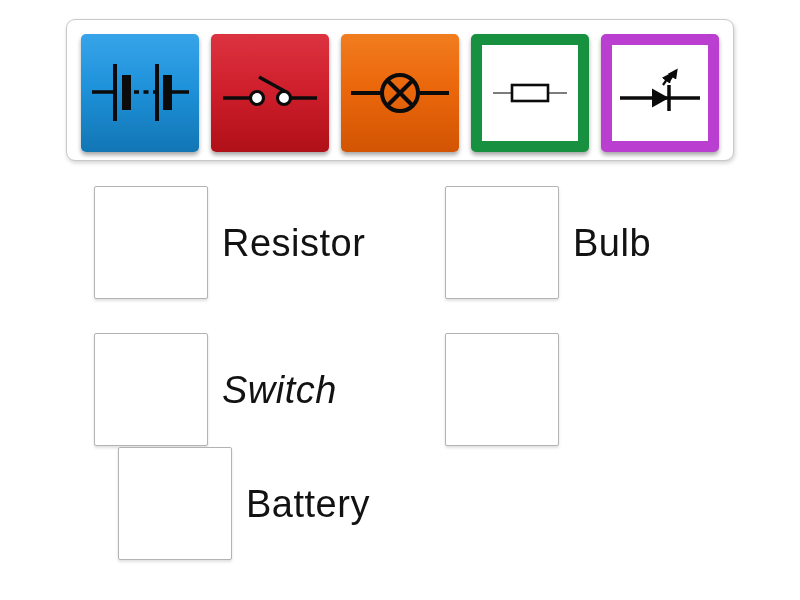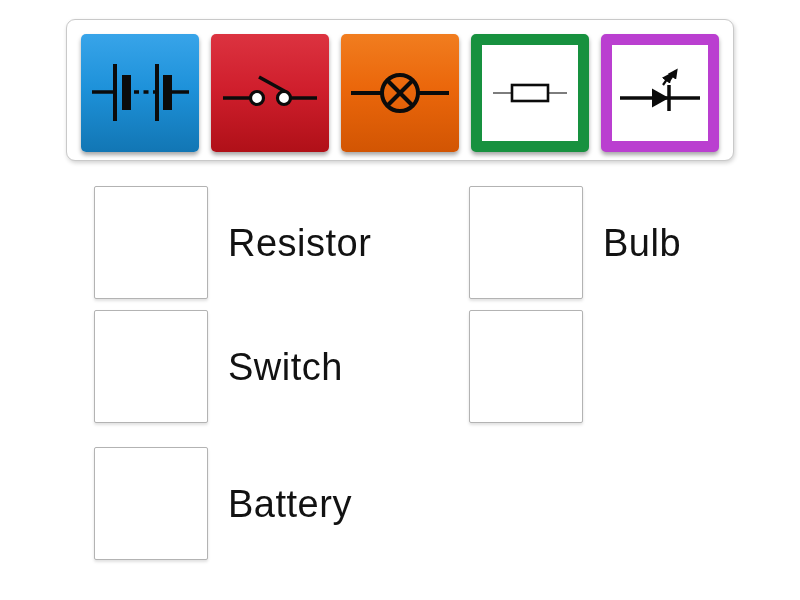--- a/index.html
+++ b/index.html
@@ -16,23 +16,23 @@
   }
   .tile{
     width:118px;height:118px;flex:0 0 118px;box-sizing:border-box;
     border-radius:5px;position:relative;
     box-shadow:0 3px 4px rgba(0,0,0,0.35);
     cursor:grab;
   }
   .tile svg{display:block;width:100%;height:100%;}
 
   
-  .pair{position:absolute;display:flex;align-items:center;gap:20px;padding-left:28px;}
-  .r0{top:186px;} .r1{top:310px;} .r2{top:447px;}
-  .c0{left:66px;} .c1{left:417px;margin-left:24px;}
+  .pair{position:absolute;display:flex;align-items:center;gap:14px;padding-left:28px;}
+  .r0{top:186px;} .r1{top:333px;font-style:italic;} .r2{top:447px;margin-left:24px;}
+  .c0{left:66px;} .c1{left:417px;}
   .dropbox{
     width:114px;height:113px;box-sizing:border-box;background:#ffffff;
     border:1px solid #b3b3b3;border-radius:2px;
     box-shadow:0 2px 3px rgba(0,0,0,0.12);
   }
   .pair-label{
     font-size:38px;color:#121212;line-height:1;white-space:nowrap;
     letter-spacing:0.5px;
   }
 </style>

